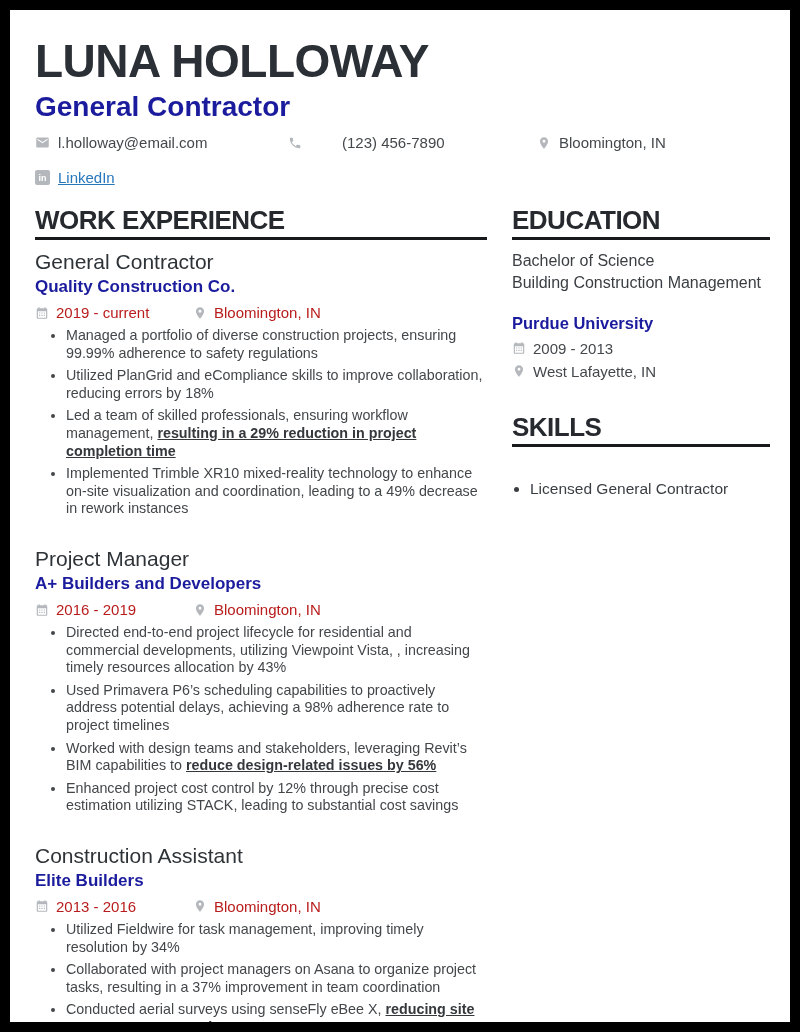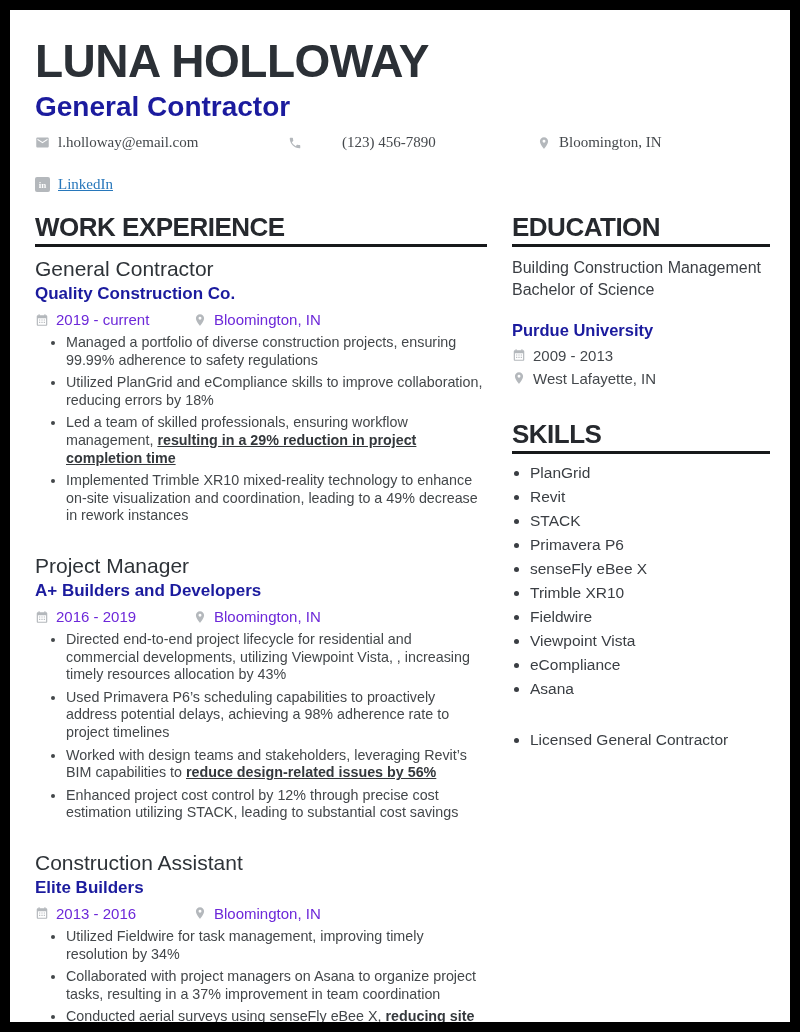--- a/index.html
+++ b/index.html
@@ -32,22 +32,22 @@
     color: #1b1b9e;
     line-height: 1.05;
   }
   .contact-row {
     display: flex;
     align-items: center;
     margin-top: 13px;
     font-size: 15px;
     color: #44484c;
   }
-  .contact-row.second { margin-top: 25px; }
-  .contact-item { display: flex; align-items: center; gap: 8px; font-family: Liberation Serif, serif; }
+  .contact-row.second { margin-top: 18px; }
+  .contact-item { display: flex; align-items: center; gap: 8px; }
   .contact-item.email { width: 253px; }
   .contact-item.phone { width: 249px; gap: 40px; }
   .icon { width: 15px; height: 15px; flex: 0 0 auto; fill: #b4b8bc; }
   .icon.sm { width: 14px; height: 14px; }
   .li-badge {
     width: 15px; height: 15px;
     background: #b4b8bc;
     color: #fff;
     border-radius: 2px;
     font-size: 9px;
@@ -90,21 +90,21 @@
     font-size: 17px;
     font-weight: bold;
     color: #1b1b9e;
   }
   .meta-row {
     display: flex;
     align-items: flex-end;
     margin-top: 7px;
     margin-bottom: 6px;
     font-size: 15px;
-    color: #6d28d9;
+    color: #b91c1c;
   }
   .meta-item { display: flex; align-items: center; gap: 7px; }
   .meta-item.date { width: 158px; }
   ul.bullets {
     margin: 0;
     padding-left: 31px;
     font-size: 14.3px;
     color: #43474a;
     line-height: 1.23;
   }
@@ -243,52 +243,40 @@
           <li><span>Conducted aerial surveys using senseFly eBee X, </span><span class="hl">reducing site measurement errors by 26%</span></li>
           <li><span>Applied streamlined document management using PlanGrid, resulting in a 19% reduction in document retrieval time</span><span class="hl"></span></li>
         </ul>
       </article>
     </main>
 
     <aside class="col-right">
 
       <section class="side-section">
         <h2 class="section-title">EDUCATION</h2>
+        <div class="edu-line">Bachelor of Science</div>
         <div class="edu-line">Building Construction Management</div>
-        <div class="edu-line">Bachelor of Science</div>
         <div class="edu-school">Purdue University</div>
         <div class="edu-meta">
           <svg class="icon sm" viewBox="0 0 24 24">
               <path d="M19 4h-1V2h-2v2H8V2H6v2H5c-1.1 0-2 .9-2 2v14c0 1.1.9 2 2 2h14c1.1 0 2-.9 2-2V6c0-1.1-.9-2-2-2zm0 16H5V9h14v11z"></path>
               <path d="M7 11h2v2H7zm4 0h2v2h-2zm4 0h2v2h-2zM7 15h2v2H7zm4 0h2v2h-2zm4 0h2v2h-2z"></path>
             </svg>
           <span>2009 - 2013</span>
         </div>
         <div class="edu-meta">
           <svg class="icon sm" viewBox="0 0 24 24">
               <path d="M12 2C8.13 2 5 5.13 5 9c0 5.25 7 13 7 13s7-7.75 7-13c0-3.87-3.13-7-7-7zm0 9.5a2.5 2.5 0 1 1 0-5 2.5 2.5 0 0 1 0 5z"></path>
             </svg>
           <span>West Lafayette, IN</span>
         </div>
       </section>
 
       <section class="side-section">
         <h2 class="section-title">SKILLS</h2>
-        <ul class="side-list">
-          <li>PlanGrid</li>
-          <li>Revit</li>
-          <li>STACK</li>
-          <li>Primavera P6</li>
-          <li>senseFly eBee X</li>
-          <li>Trimble XR10</li>
-          <li>Fieldwire</li>
-          <li>Viewpoint Vista</li>
-          <li>eCompliance</li>
-          <li>Asana</li>
-        </ul>
       </section>
 
       <section class="side-section">
         <ul class="side-list">
           <li>Licensed General Contractor</li>
         </ul>
       </section>
 
     </aside>
   </div>

